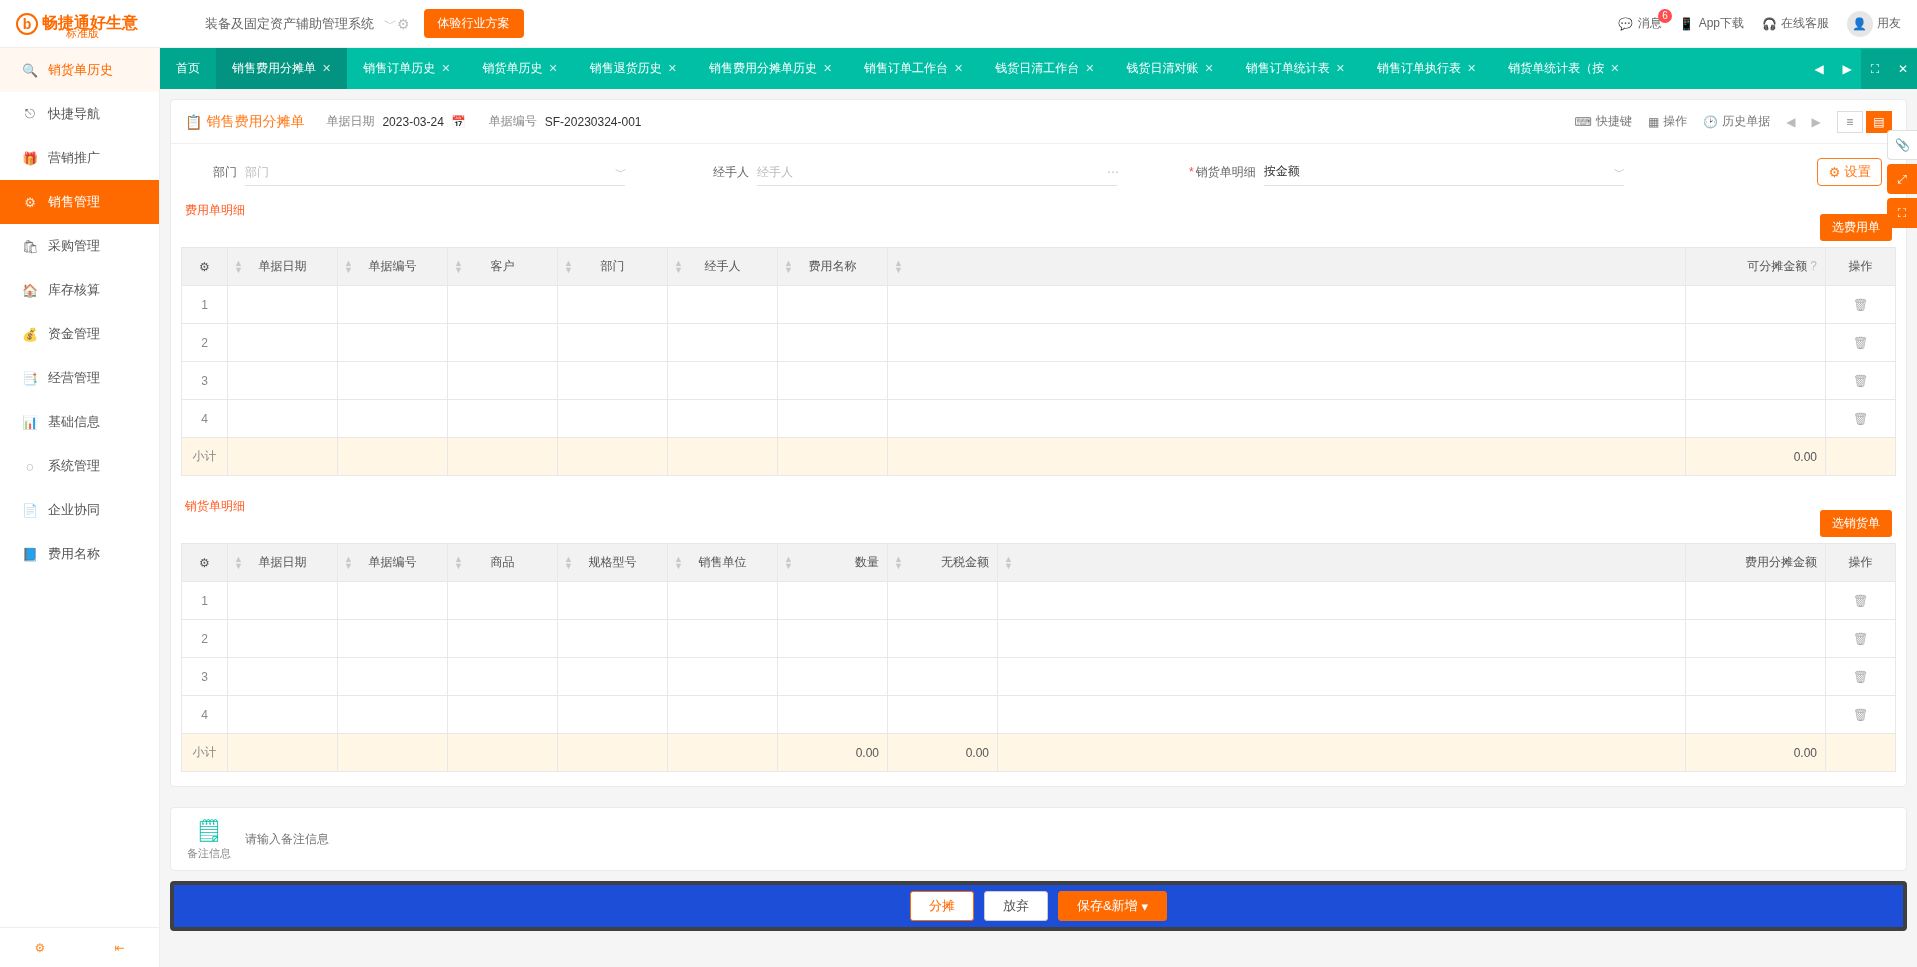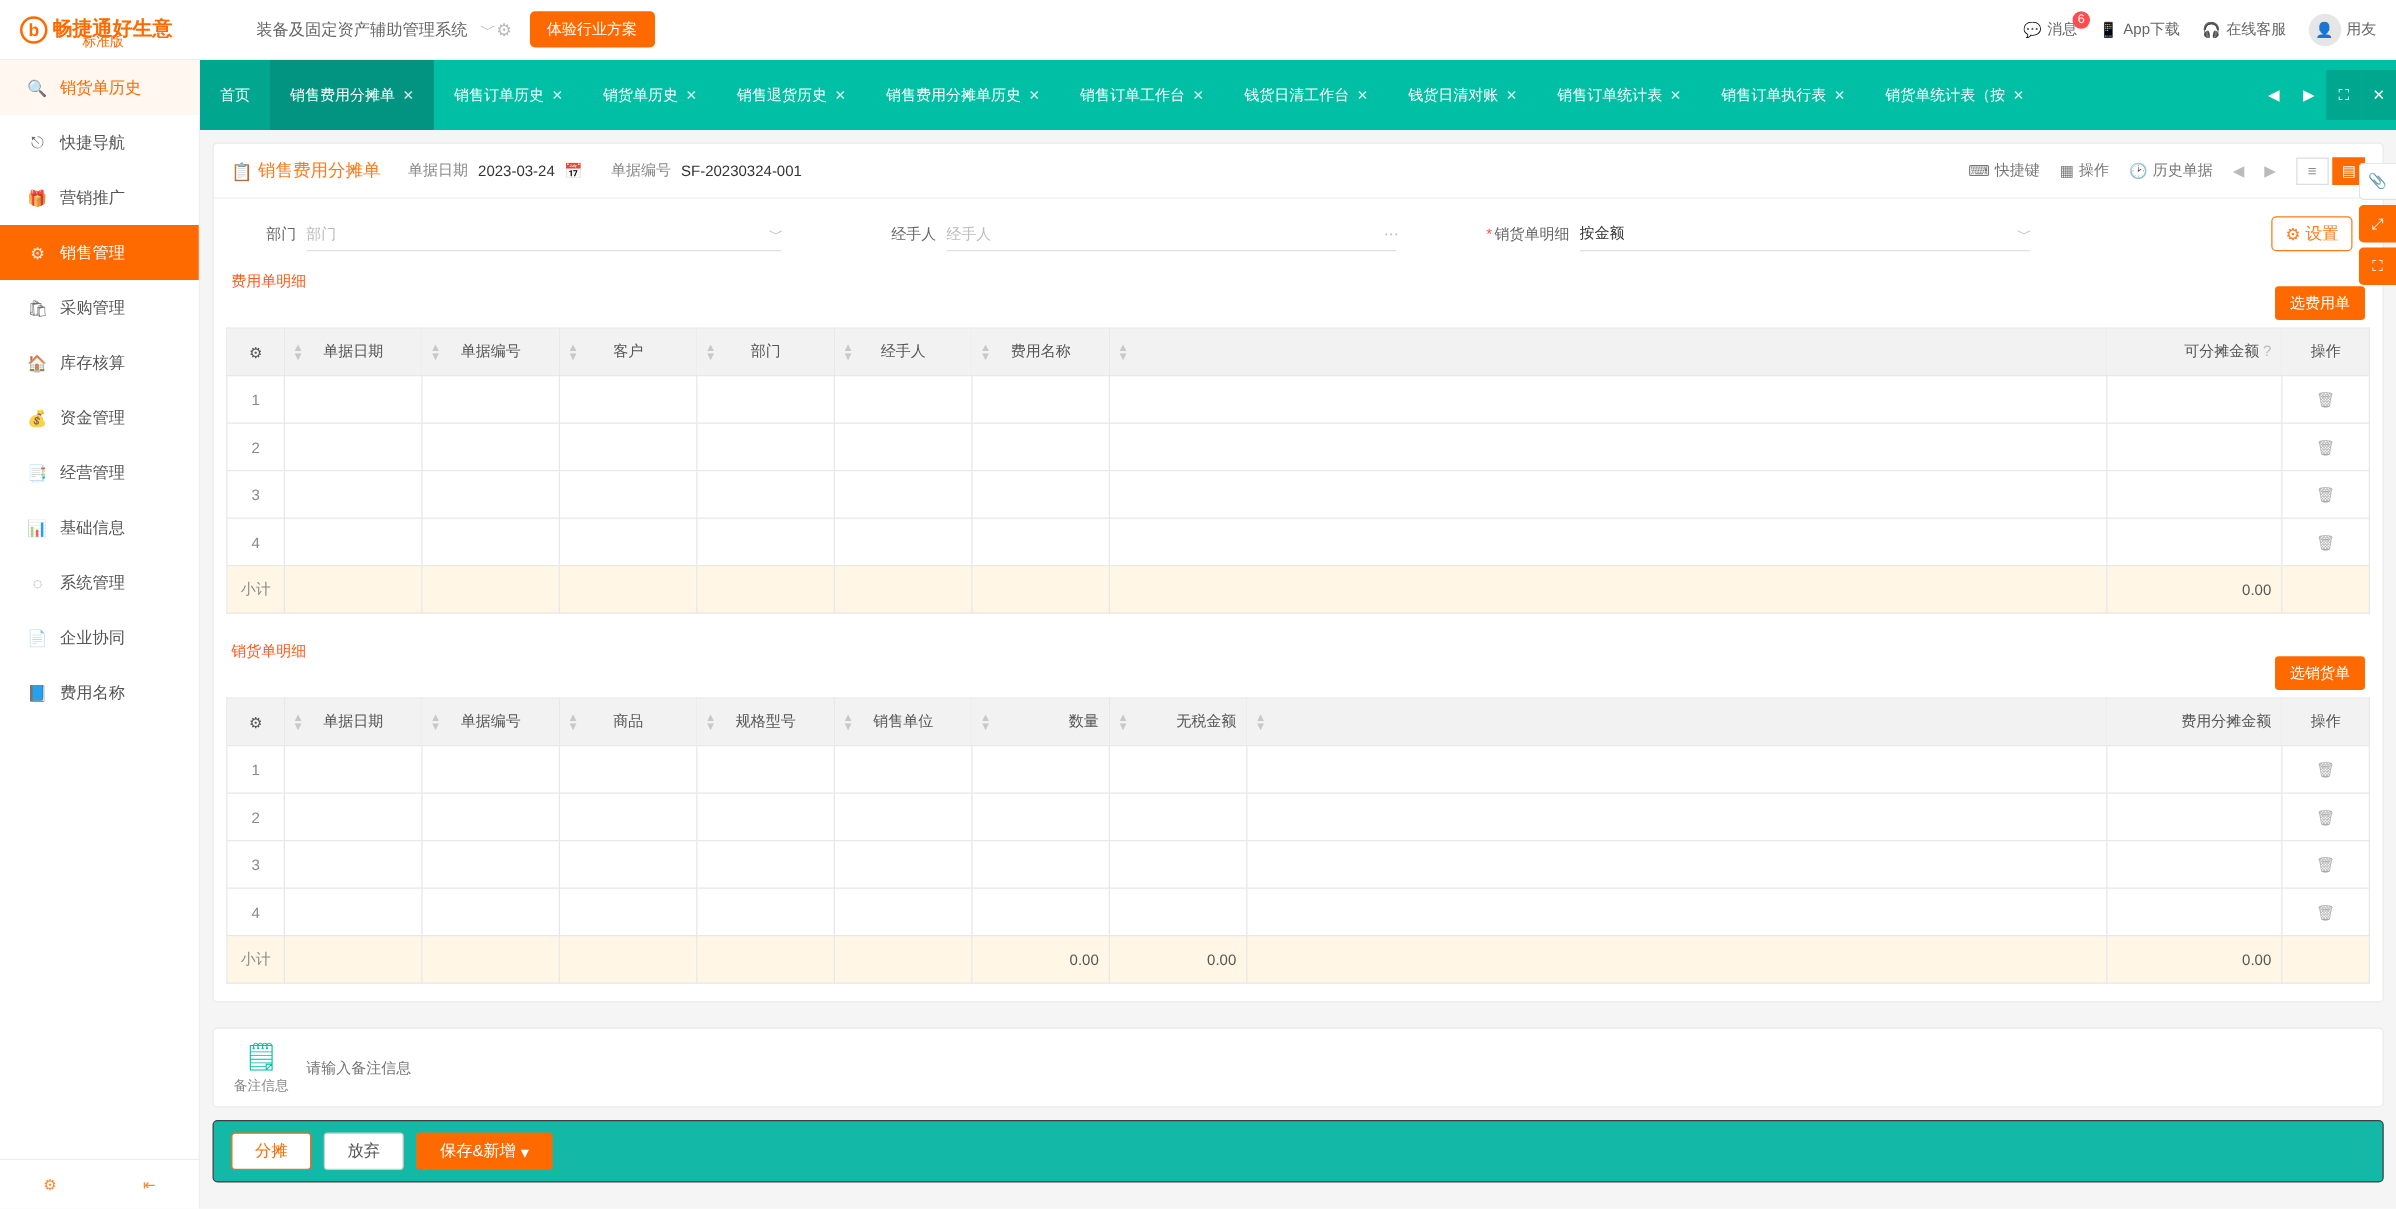--- a/index.html
+++ b/index.html
@@ -20,21 +20,21 @@
   
   .layout{display:flex;height:calc(967px - 48px);}
   .leftnav{width:160px;background:#fff;border-right:1px solid #eee;display:flex;flex-direction:column;}
   .leftnav .item{height:44px;display:flex;align-items:center;gap:10px;padding-left:22px;color:#555;cursor:pointer;font-size:13px;}
   .leftnav .item.search{background:#fff7f0;color:#ff6a00;}
   .leftnav .item.active{background:#ff6a00;color:#fff;}
   .leftnav .icon{width:16px;text-align:center;color:inherit;opacity:.85;}
   .leftnav .footer{margin-top:auto;height:40px;display:flex;align-items:center;justify-content:space-around;border-top:1px solid #eee;color:#ff8a2a;}
   
   .main{flex:1;display:flex;flex-direction:column;min-width:0;}
-  .tabs{height:56px;background:#00bfa5;display:flex;align-items:stretch;color:#fff;position:relative;}
+  .tabs{height:41px;background:#00bfa5;display:flex;align-items:stretch;color:#fff;position:relative;}
   .tab{padding:0 16px;display:flex;align-items:center;gap:6px;font-size:12px;cursor:pointer;white-space:nowrap;}
   .tab.home{background:#00a78e;}
   .tab.active{background:#029480;}
   .tab .x{font-size:11px;opacity:.8;}
   .tabs .end{margin-left:auto;display:flex;align-items:center;}
   .tabs .end .sq{width:28px;height:40px;display:flex;align-items:center;justify-content:center;background:#00a78e;cursor:pointer;}
   .tabs .end .sq.arrow{background:#00bfa5;}
   
   .card{margin:10px;background:#fff;border:1px solid #eaeaea;border-radius:4px;}
   .doc-header{height:44px;display:flex;align-items:center;padding:0 14px;border-bottom:1px solid #f0f0f0;}
@@ -71,21 +71,21 @@
   .tbl td.trash{text-align:center;color:#aaa;cursor:pointer;}
   .tbl tr.subtotal td{background:#fff6e6;}
   .right{text-align:right;}
   .gear-th{text-align:center;color:#999;}
   
   .remark{margin:10px;background:#fff;border:1px solid #eaeaea;border-radius:4px;height:64px;display:flex;align-items:center;padding:0 16px;gap:14px;}
   .remark .ico{color:#00bfa5;font-size:22px;text-align:center;}
   .remark .ico .lbl{font-size:11px;color:#888;display:block;margin-top:2px;}
   .remark input{flex:1;border:none;height:30px;font-size:12px;outline:none;}
   
-  .bottom{margin:0 10px 10px;background:#14b8a6;border:1px solid #404040;border-radius:4px;height:50px;display:flex;align-items:center;justify-content:flex-start;padding:0 14px;gap:10px;}
+  .bottom{margin:0 10px 10px;background:#1d4ed8;border:4px solid #404040;border-radius:4px;height:50px;display:flex;align-items:center;justify-content:center;padding:0 14px;gap:10px;}
   .btn{height:30px;padding:0 18px;border-radius:3px;font-size:13px;cursor:pointer;}
   .btn.outline-orange{background:#fff;border:1px solid #ff6a00;color:#ff6a00;}
   .btn.outline-gray{background:#fff;border:1px solid #ccc;color:#555;}
   .btn.solid-orange{background:#ff6a00;border:1px solid #ff6a00;color:#fff;display:flex;align-items:center;gap:4px;}
   
   .rail{position:fixed;right:0;top:130px;display:flex;flex-direction:column;gap:4px;}
   .rail .r{width:30px;height:30px;background:#ff6a00;color:#fff;display:flex;align-items:center;justify-content:center;border-top-left-radius:4px;border-bottom-left-radius:4px;cursor:pointer;}
   .rail .r.gray{background:#fff;color:#999;border:1px solid #e0e0e0;border-right:none;}
 </style>
 </head>

